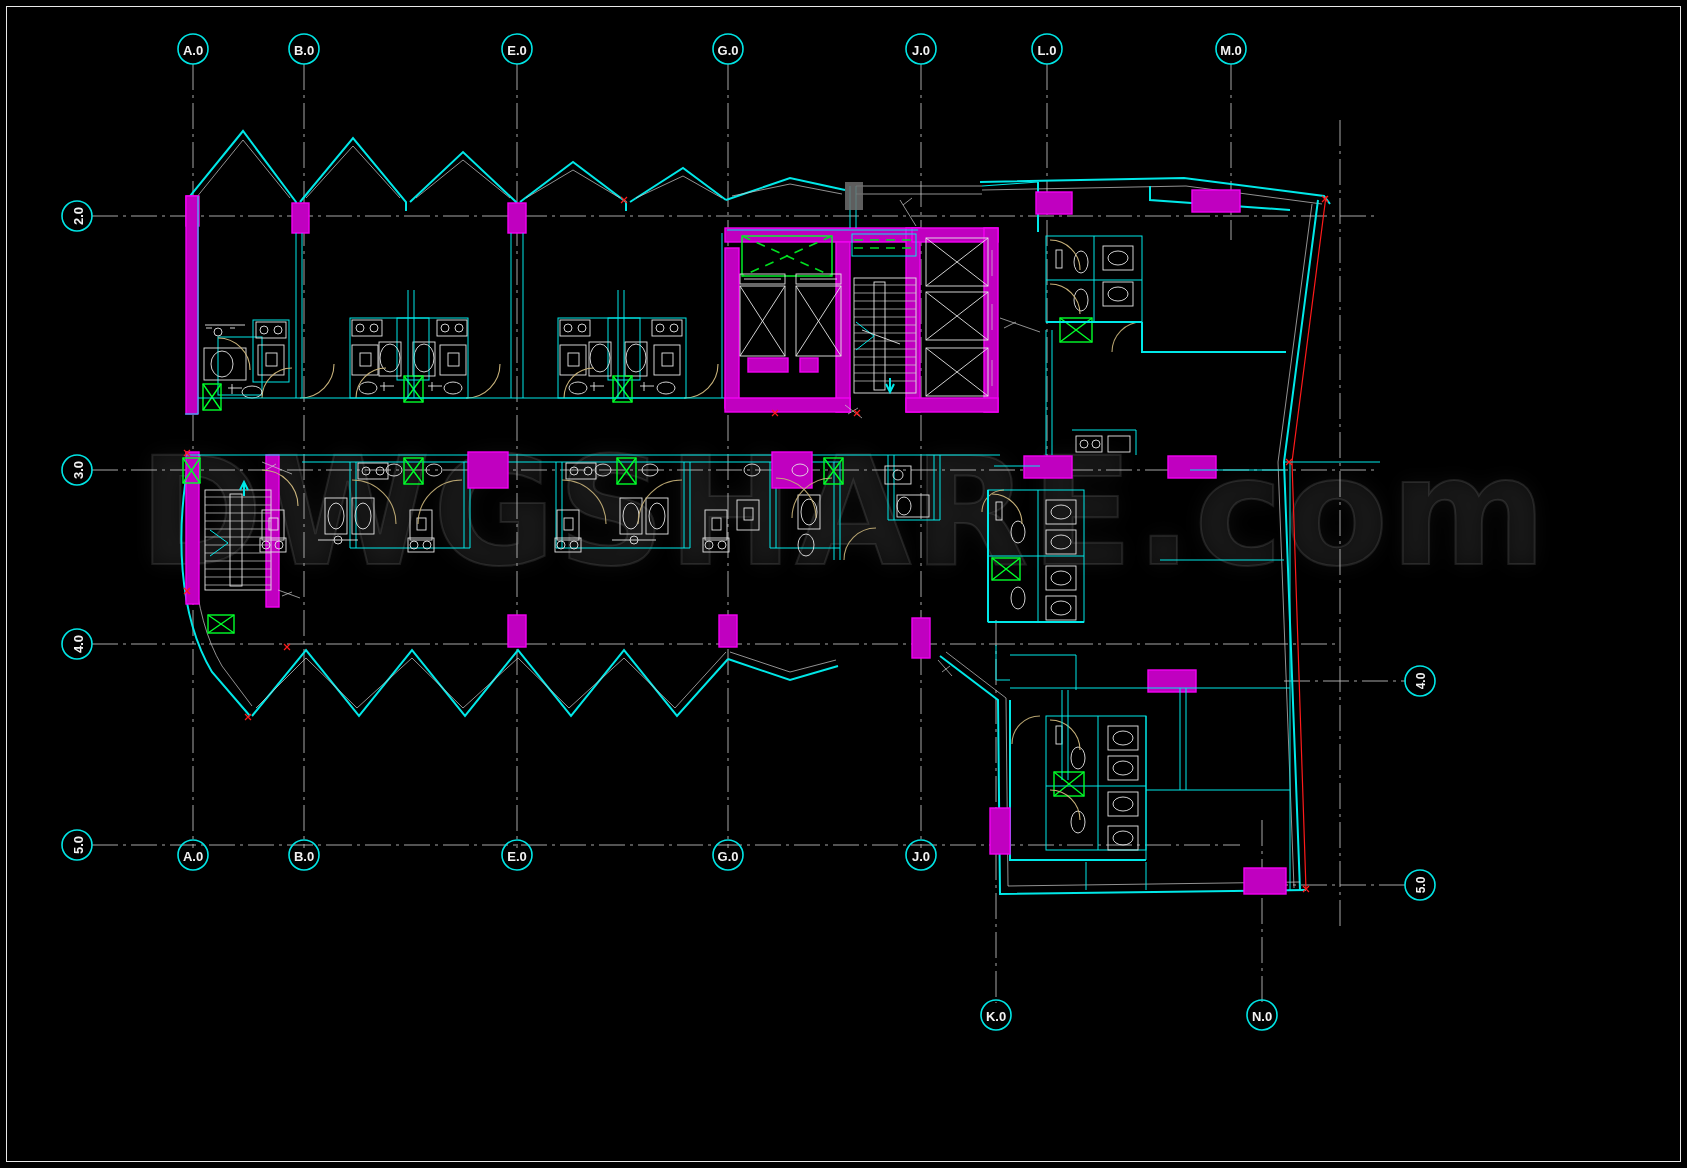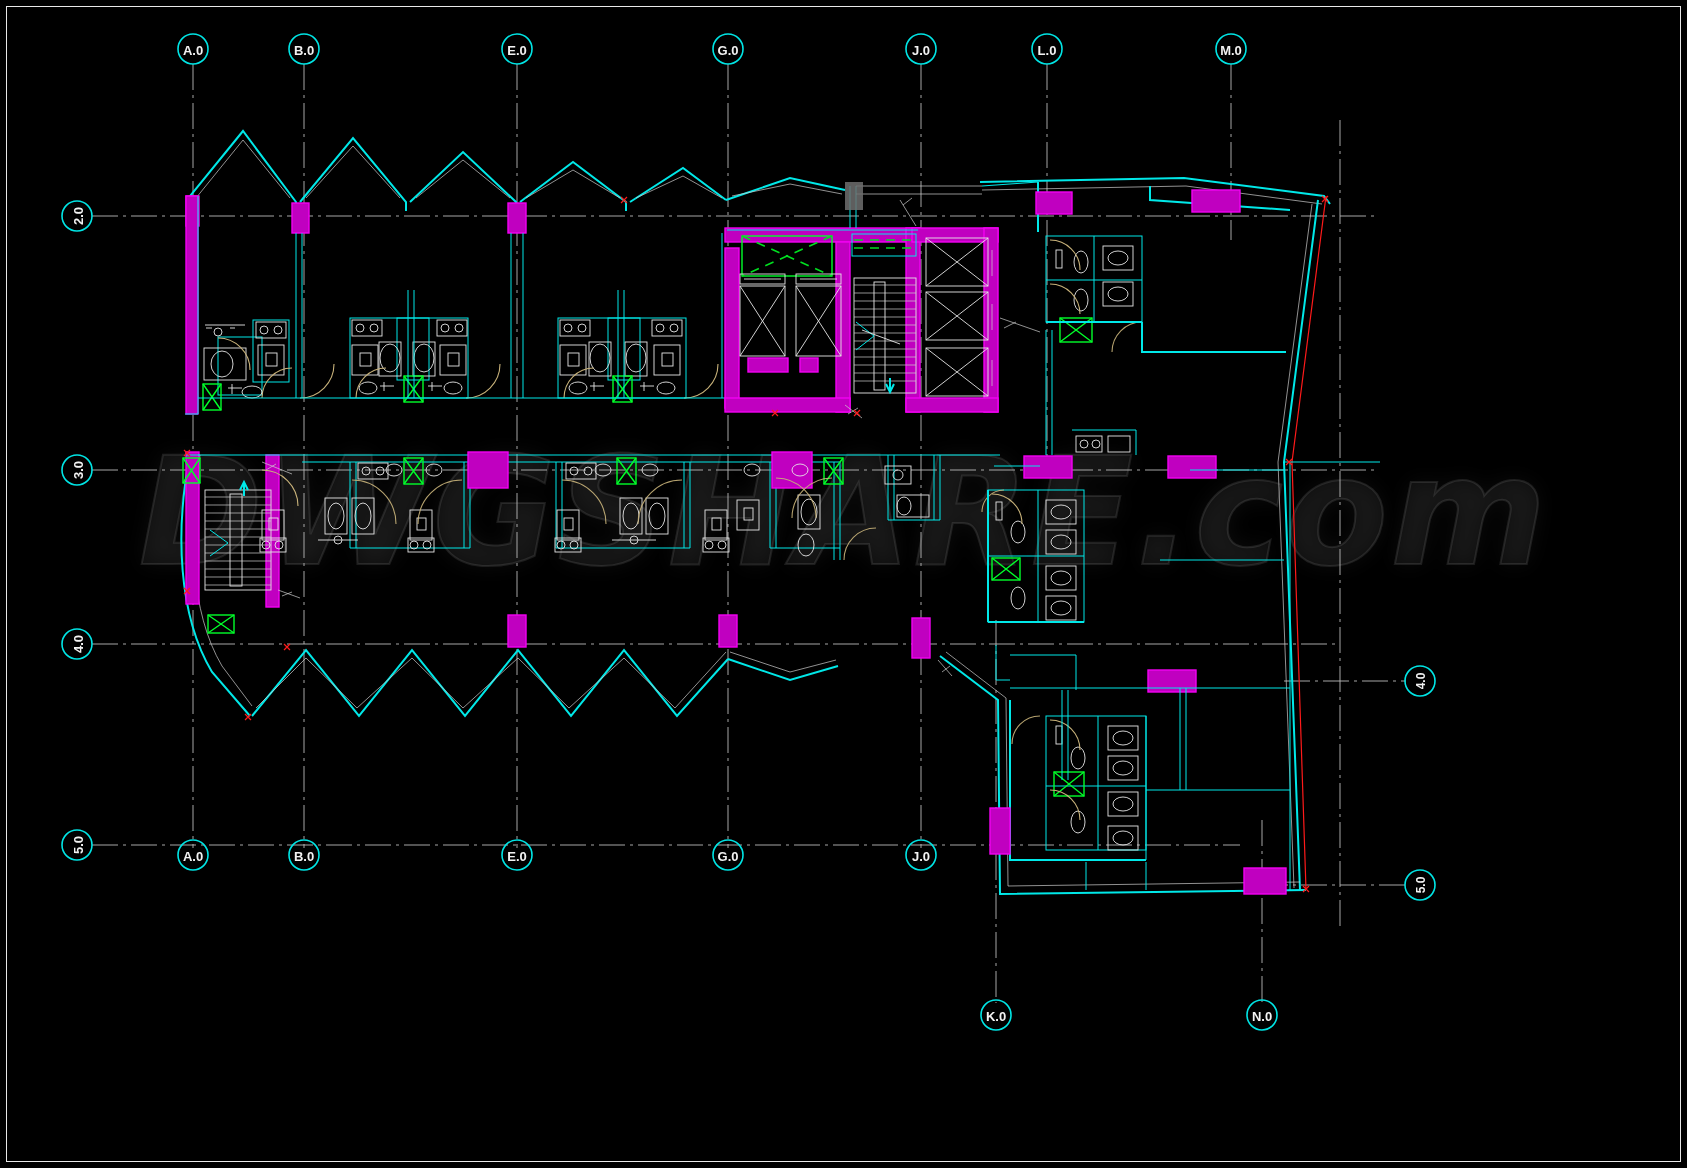--- a/index.html
+++ b/index.html
@@ -24,21 +24,20 @@
     font-family:"DejaVu Sans",sans-serif;
     font-weight:700;
     font-size:150px;
     letter-spacing:2px;
     color:rgba(255,255,255,0.055);
     -webkit-text-stroke:2px rgba(255,255,255,0.10);
     text-shadow:0 0 22px rgba(255,255,255,0.05);
     pointer-events:none;
     user-select:none;
     white-space:nowrap;
-    font-style:italic;
   }
   .bub-txt{
     font-family:"Liberation Sans",sans-serif;
     font-size:13px;font-weight:700;
     fill:#f2f2f2;
     text-anchor:middle;
     dominant-baseline:central;
   }
   .bub-txt.sm{font-size:12px;}
   .bub{fill:none;stroke:#00e5e5;stroke-width:1.6;}

